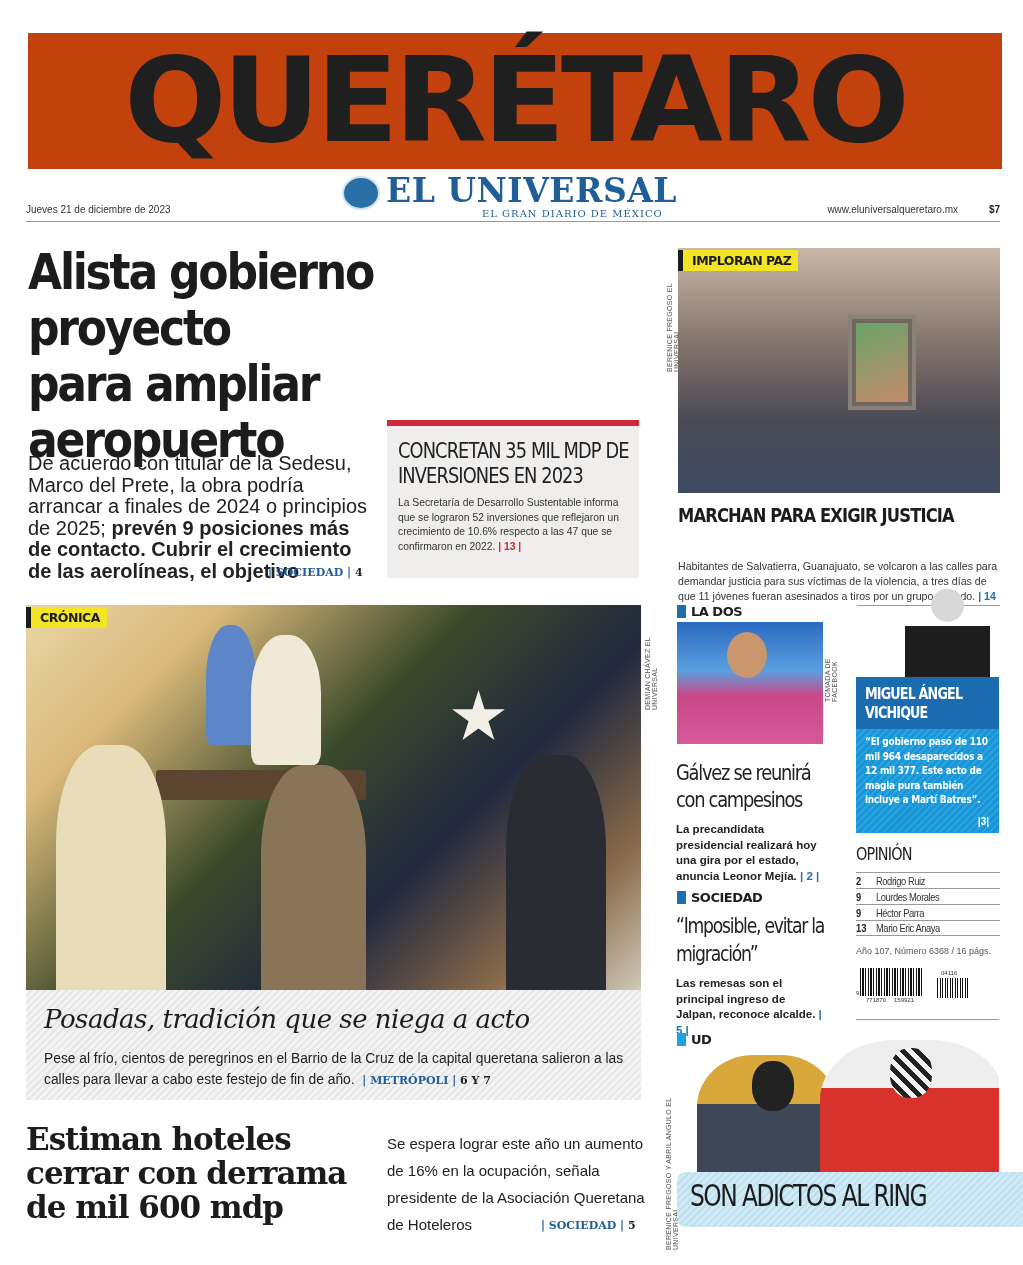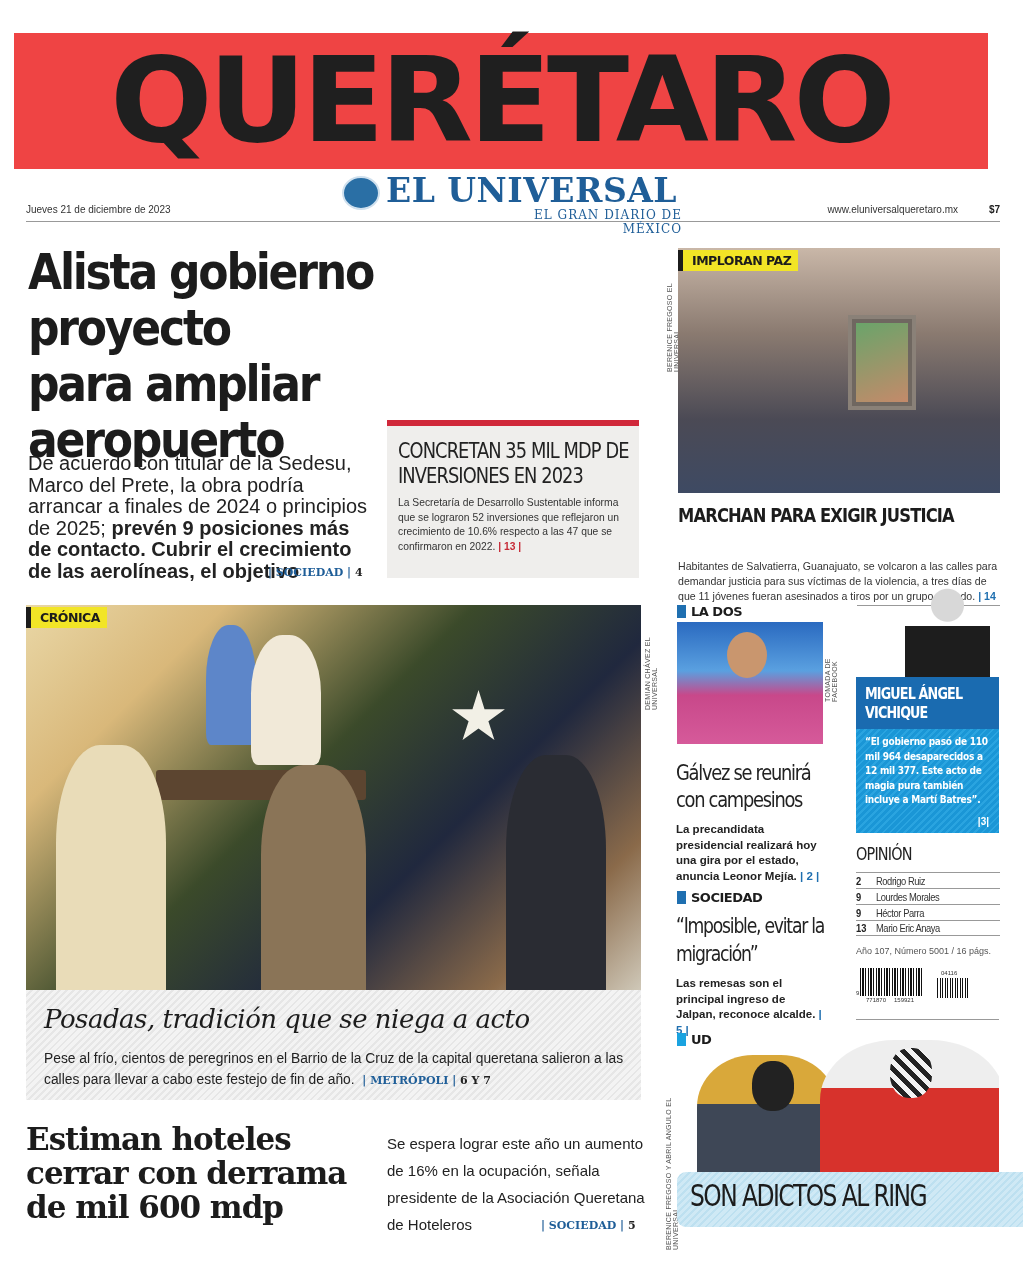--- a/index.html
+++ b/index.html
@@ -1,28 +1,28 @@
 <!DOCTYPE html>
 <html><head>
 <meta charset="utf-8">
 <style>
   * { margin:0; padding:0; box-sizing:border-box; }
   body { width:1023px; height:1265px; background:#fff; position:relative; overflow:hidden; font-family:"Liberation Sans", sans-serif; color:#1c1c1c; }
   .abs { position:absolute; }
   
-  .masthead { left:14px; top:33px; width:974px; height:136px; background:#ef4444; }
+  .masthead { left:28px; top:33px; width:974px; height:136px; background:#c2410c; }
   .masthead-title { position:absolute; left:0; right:0; top:6px; text-align:center; font-family:"DejaVu Sans", sans-serif; font-weight:bold; font-size:118px; letter-spacing:-4px; color:#1f1f1f; transform:scaleX(1.02); line-height:1.05; }
   .brand-row { left:26px; top:172px; width:974px; height:50px; border-bottom:1px solid #999; }
   .date { position:absolute; left:0; bottom:6px; font-size:10px; color:#333; }
   .url { position:absolute; right:20px; bottom:6px; font-size:10px; color:#333; }
   .price { position:absolute; right:0; bottom:6px; font-size:10px; font-weight:bold; color:#222; }
   .logo { position:absolute; left:316px; top:0; width:340px; height:46px; }
   .logo-globe { position:absolute; left:0; top:4px; width:38px; height:34px; border-radius:50%; background:#2a6fa5; border:2px solid #cfe0ee; }
   .logo-text { position:absolute; left:44px; top:0; font-family:"DejaVu Serif", serif; font-weight:bold; font-size:33px; color:#1f5e98; letter-spacing:0.5px; line-height:38px; }
-  .logo-sub { position:absolute; left:140px; top:36px; font-family:"DejaVu Serif", serif; font-size:12px; color:#1f5e98; letter-spacing:1px;text-align:right; }
+  .logo-sub { position:absolute; left:140px; top:36px; font-family:"DejaVu Serif", serif; font-size:10px; color:#1f5e98; letter-spacing:1px; }
 
   
   .lead-head { left:28px; top:245px; width:610px; font-family:"DejaVu Sans", sans-serif; font-weight:bold; font-size:49px; line-height:56px; letter-spacing:-2.5px; color:#1c1c1c; transform:scaleX(0.9); transform-origin:left top; }
   .lead-dek { left:28px; top:418px; width:340px; font-size:20px; line-height:21.6px; color:#222;margin-top:35px; }
   .lead-dek b { font-weight:bold; }
   .ref { font-family:"DejaVu Serif", serif; font-size:11px; font-weight:bold; color:#1f5e98; }
   .ref .num { color:#222; }
   .lead-ref { left:268px; top:566px; }
 
   .side-box { left:387px; top:420px; width:252px; height:158px; background:#efeeec; border-top:6px solid #d0283a; padding:12px 11px; }
@@ -211,21 +211,21 @@
     </div>
   <div class="opinion-row">
       <span class="pg">9</span>
       <span class="nm">Héctor Parra</span>
     </div>
   <div class="opinion-row">
       <span class="pg">13</span>
       <span class="nm">Mario Eric Anaya</span>
     </div>
 </div>
-<div class="abs issue-line">Año 107, Número 5001 / 16 págs.</div>
+<div class="abs issue-line">Año 107, Número 6368 / 16 págs.</div>
 <div class="abs barcode">
   <div class="bar-main"></div>
   <div class="bar-add"></div>
   <span class="bar-num" style="left:0;top:22px">9</span>
   <span class="bar-num" style="left:10px;top:29px;background:#fff">771870</span>
   <span class="bar-num" style="left:38px;top:29px;background:#fff">159921</span>
   <span class="bar-num" style="left:85px;top:2px">04116</span>
 </div>
 <div class="abs rule-short"></div>
 

